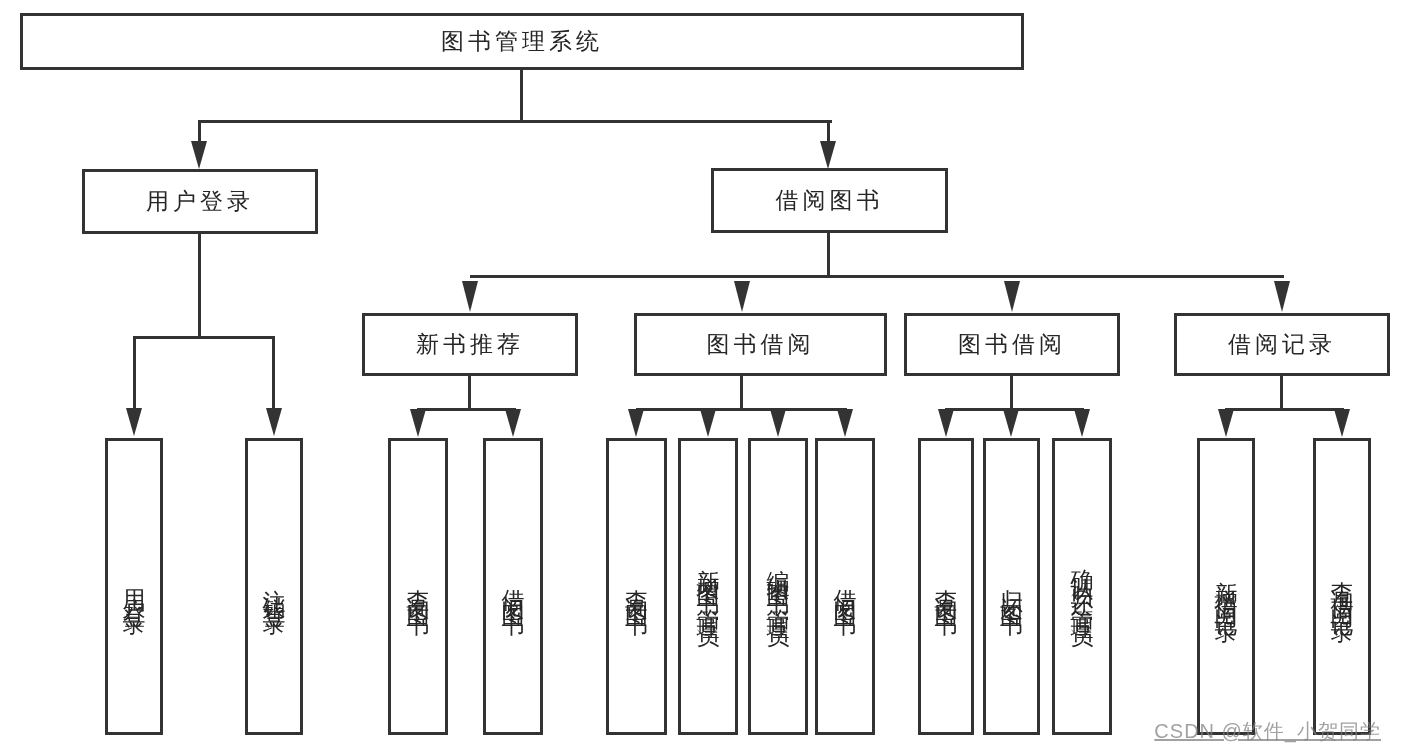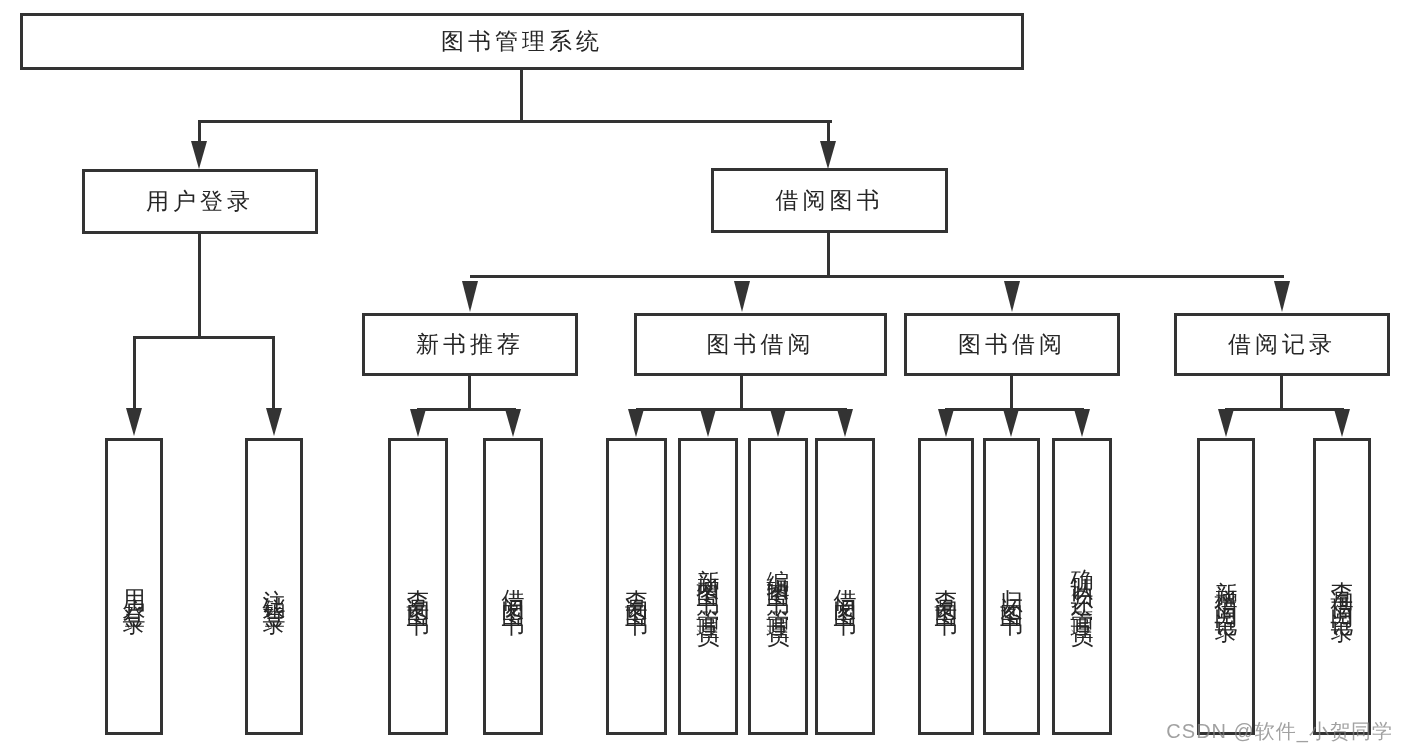--- a/index.html
+++ b/index.html
@@ -20,22 +20,22 @@
   }
   .h { position:absolute; height:3px; background:#333333; }
   .v { position:absolute; width:3px;  background:#333333; }
   .arrow {
     position:absolute; width:0; height:0;
     border-left:8px solid transparent; border-right:8px solid transparent;
     border-top:28px solid #333333;
   }
   .arrow.lg { border-top-width:31px; }
   .watermark {
-    position:absolute; right:12px; bottom:2px; font-size:20px;
-    color:rgba(130,130,130,0.75); letter-spacing:1px; z-index:5; white-space:nowrap;
+    position:absolute; right:24px; bottom:2px; font-size:20px;
+    color:rgba(130,130,130,0.75); letter-spacing:1px; z-index:5; white-space:nowrap;text-decoration:underline;
   }
 </style>
 </head>
 <body>
 
 <div class="canvas">
 
   <div class="v" style="left:520px; top:69px;  height:53px;"></div>
   <div class="h" style="left:198px; top:120px; width:634px;"></div>
   <div class="v" style="left:198px; top:120px; height:28px;"></div>

